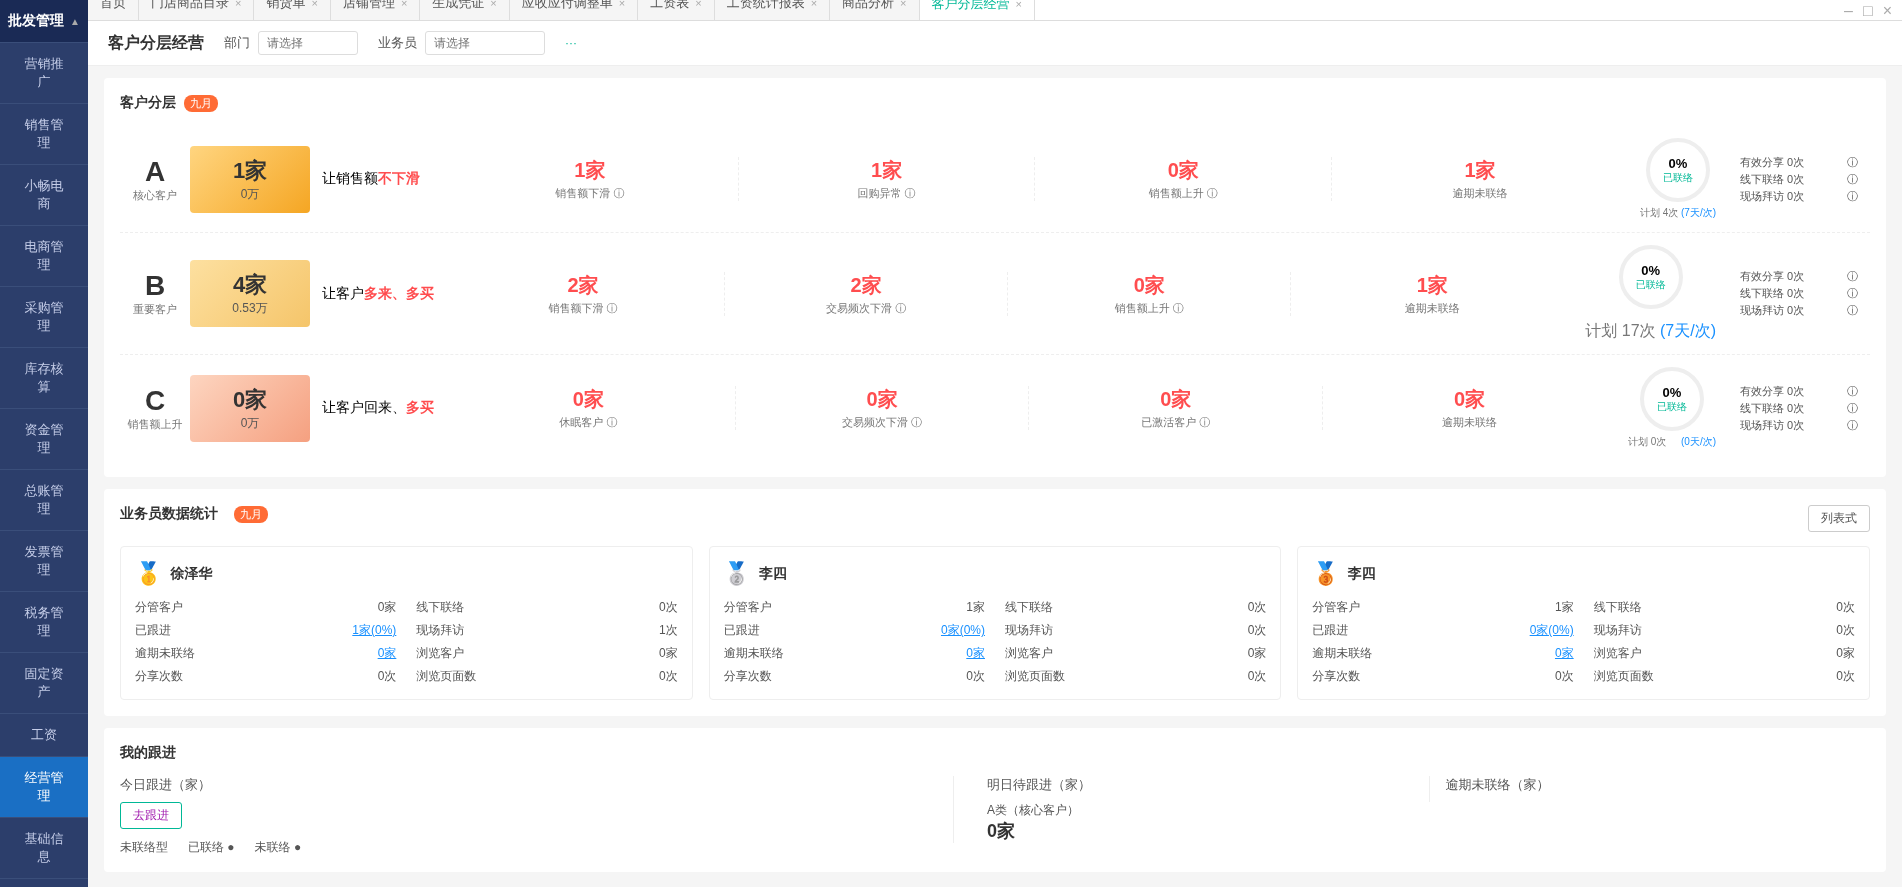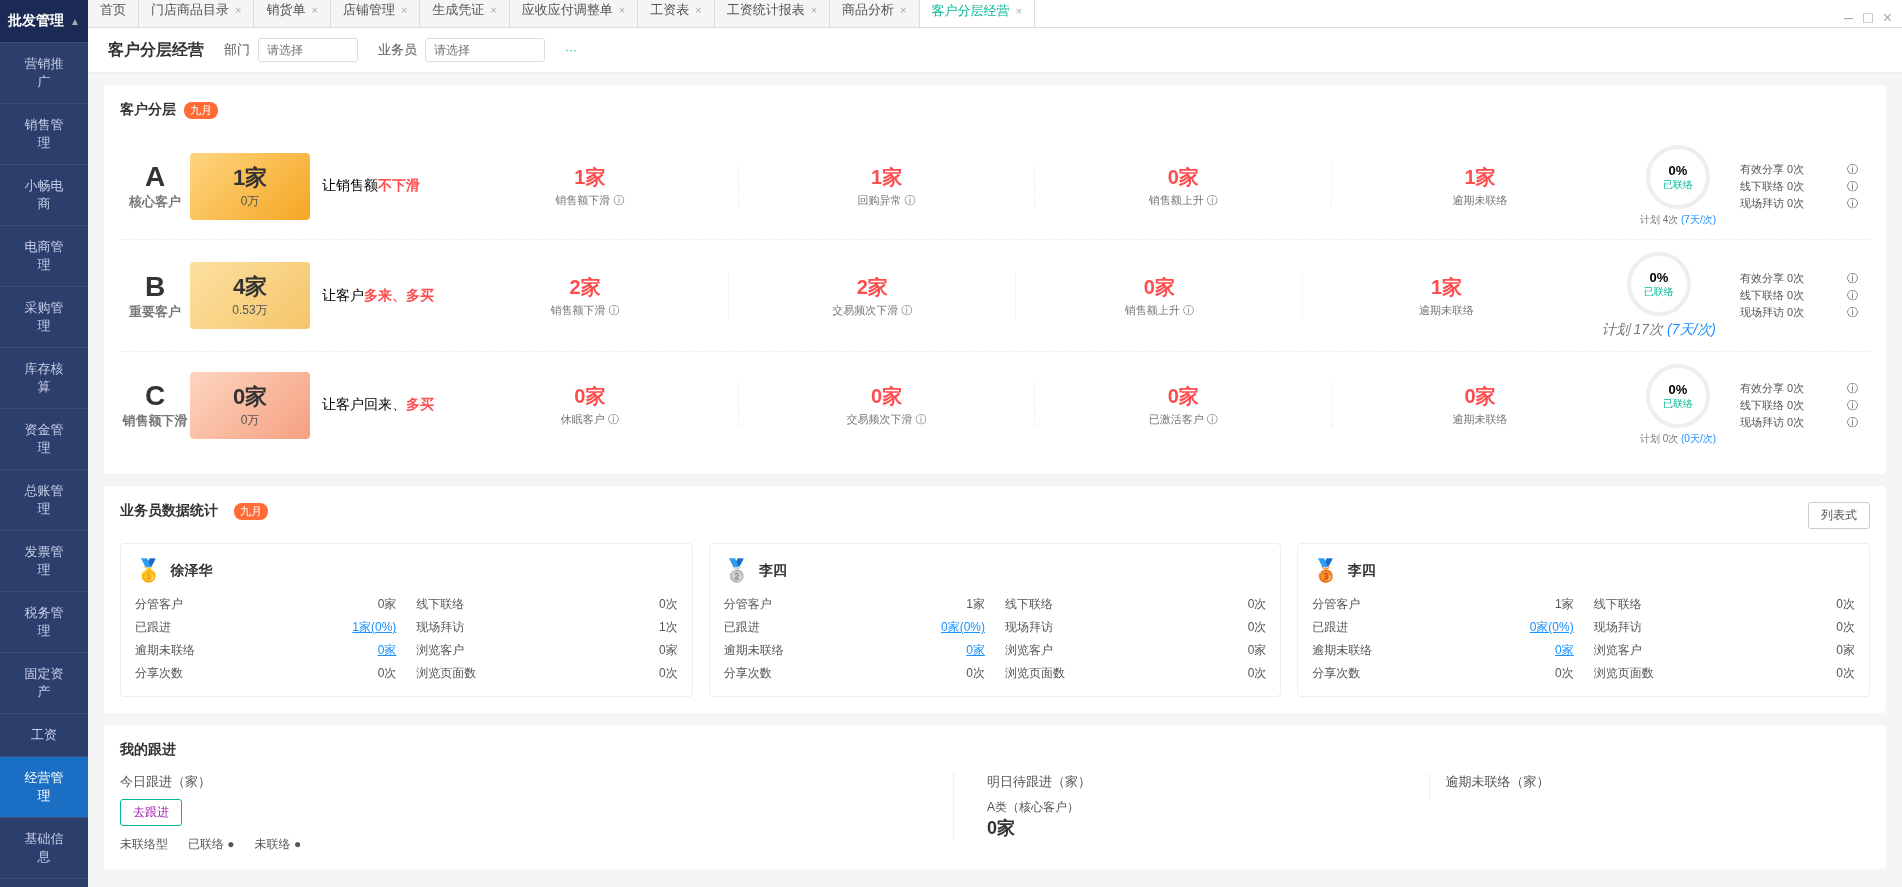--- a/index.html
+++ b/index.html
@@ -10,21 +10,21 @@
     .sidebar-top { background: #1a2a55; padding: 12px 8px; display: flex; align-items: center; justify-content: space-between; font-size: 14px; font-weight: bold; color: #fff; border-bottom: 1px solid #3a4e7a; }
     .sidebar-top .arrow { font-size: 10px; color: #aaa; }
     .sidebar-item { padding: 12px 24px; text-align: center; font-size: 13px; color: #c5cde8; cursor: pointer; border-bottom: 1px solid #3a4e7a; }
     .sidebar-item.active { background: #1a6fc4; color: #fff; }
     .sidebar-gear { margin-top: auto; padding: 12px; text-align: center; color: #aaa; cursor: pointer; }
 
     
     .main { flex: 1; display: flex; flex-direction: column; overflow: hidden; }
 
     
-    .tab-bar { display: flex; background: #fff; border-bottom: 1px solid #ddd; height: 28px; align-items: flex-end; overflow-x: auto; flex-shrink: 0; }
+    .tab-bar { display: flex; background: #fff; border-bottom: 1px solid #ddd; height: 21px; align-items: flex-end; overflow-x: auto; flex-shrink: 0; }
     .tab { display: flex; align-items: center; padding: 0 12px; height: 34px; font-size: 13px; cursor: pointer; color: #555; border-right: 1px solid #ddd; white-space: nowrap; background: #f5f5f5; }
     .tab.active { background: #fff; color: #00b896; border-top: 2px solid #00b896; border-bottom: none; font-weight: 500; }
     .tab .close { margin-left: 6px; color: #aaa; font-size: 11px; cursor: pointer; }
     .tab-actions { margin-left: auto; display: flex; align-items: center; padding: 0 10px; gap: 10px; color: #aaa; font-size: 16px; cursor: pointer; }
 
     
     .page { flex: 1; overflow-y: auto; background: #f5f5f5; }
     .page-header { background: #fff; padding: 10px 20px; display: flex; align-items: center; gap: 20px; border-bottom: 1px solid #eee; }
     .page-title { font-size: 16px; font-weight: bold; color: #333; }
     .filter-group { display: flex; align-items: center; gap: 8px; }
@@ -36,21 +36,21 @@
     .section { background: #fff; margin: 12px 16px; border-radius: 4px; padding: 16px; }
     .section-header { display: flex; align-items: center; margin-bottom: 14px; }
     .section-title { font-size: 14px; font-weight: bold; color: #333; }
     .month-badge { background: #ff6b35; color: #fff; font-size: 11px; padding: 1px 6px; border-radius: 8px; margin-left: 8px; }
 
     
     .tier-row { display: flex; align-items: center; padding: 12px 0; border-bottom: 1px dashed #eee; gap: 0; }
     .tier-row:last-child { border-bottom: none; }
     .tier-label { width: 70px; text-align: center; }
     .tier-letter { font-size: 28px; font-weight: bold; color: #333; }
-    .tier-name { font-size: 13px; color: #777; font-weight: bold; }
+    .tier-name { font-size: 11px; color: #777; }
     .tier-count-box { width: 120px; display: flex; flex-direction: column; align-items: center; justify-content: center; padding: 10px 16px; border-radius: 4px; margin-right: 12px; }
     .tier-count-box.a-color { background: linear-gradient(135deg, #ffd580, #f5a623); }
     .tier-count-box.b-color { background: linear-gradient(135deg, #fde0a0, #f5c56a); }
     .tier-count-box.c-color { background: linear-gradient(135deg, #fdd5c0, #f5a080); }
     .tier-count-num { font-size: 22px; font-weight: bold; color: #333; }
     .tier-count-sub { font-size: 12px; color: #555; }
     .tier-slogan { width: 120px; font-size: 14px; }
     .tier-slogan .highlight { color: #ff4d4f; font-weight: bold; }
     .tier-metrics { display: flex; flex: 1; gap: 0; }
     .metric-item { flex: 1; text-align: center; border-right: 1px dashed #eee; padding: 0 10px; }
@@ -264,21 +264,21 @@
             <div class="metric-num">1家</div>
             <div class="metric-label">逾期未联络</div>
           </div>
         </div>
         <div style="display:flex;align-items:center;gap:12px;padding:0 12px;">
           <div style="text-align:center;">
             <div style="width:64px;height:64px;border-radius:50%;border:4px solid #eee;display:flex;flex-direction:column;align-items:center;justify-content:center;margin:0 auto;">
               <span style="font-size:13px;font-weight:bold;">0%</span>
               <span style="font-size:10px;color:#00b896;">已联络</span>
             </div>
-            <div style="font-size:14px;color:#777;margin-top:5px;font-style:italic;">计划 17次 <span style="color:#1890ff;">(7天/次)</span></div>
+            <div style="font-size:16px;color:#777;margin-top:12px;">计划 17次 <span style="color:#1890ff;">(7天/次)</span></div>
           </div>
           <div class="side-stats">
             <div class="side-stat-row">
                 <span>有效分享 0次</span> 
                 <span>ⓘ</span>
               </div>
             <div class="side-stat-row">
                 <span>线下联络 0次</span> 
                 <span>ⓘ</span>
               </div>
@@ -286,21 +286,21 @@
                 <span>现场拜访 0次</span> 
                 <span>ⓘ</span>
               </div>
           </div>
         </div>
       </div>
 
       <div class="tier-row">
         <div class="tier-label">
           <div class="tier-letter">C</div>
-          <div class="tier-name">销售额下滑</div>
+          <div class="tier-name">销售额上升</div>
         </div>
         <div class="tier-count-box c-color">
           <div class="tier-count-num">0家</div>
           <div class="tier-count-sub">0万</div>
         </div>
         <div class="tier-slogan">
           让客户回来、<span class="highlight">多买</span>
         </div>
         <div class="tier-metrics">
           <div class="metric-item">
@@ -319,21 +319,21 @@
             <div class="metric-num">0家</div>
             <div class="metric-label">逾期未联络</div>
           </div>
         </div>
         <div style="display:flex;align-items:center;gap:12px;padding:0 12px;">
           <div style="text-align:center;">
             <div style="width:64px;height:64px;border-radius:50%;border:4px solid #eee;display:flex;flex-direction:column;align-items:center;justify-content:center;margin:0 auto;">
               <span style="font-size:13px;font-weight:bold;">0%</span>
               <span style="font-size:10px;color:#00b896;">已联络</span>
             </div>
-            <div style="font-size:10px;color:#777;margin-top:4px;">计划 0次 <span style="color:#1890ff;">(0天/次)</span></div>
+            <div style="font-size:10px;color:#777;margin-top:4px;">计划 0次 <span style="color:#1890ff;margin-left:12px;">(0天/次)</span></div>
           </div>
           <div class="side-stats">
             <div class="side-stat-row">
                 <span>有效分享 0次</span> 
                 <span>ⓘ</span>
               </div>
             <div class="side-stat-row">
                 <span>线下联络 0次</span> 
                 <span>ⓘ</span>
               </div>

